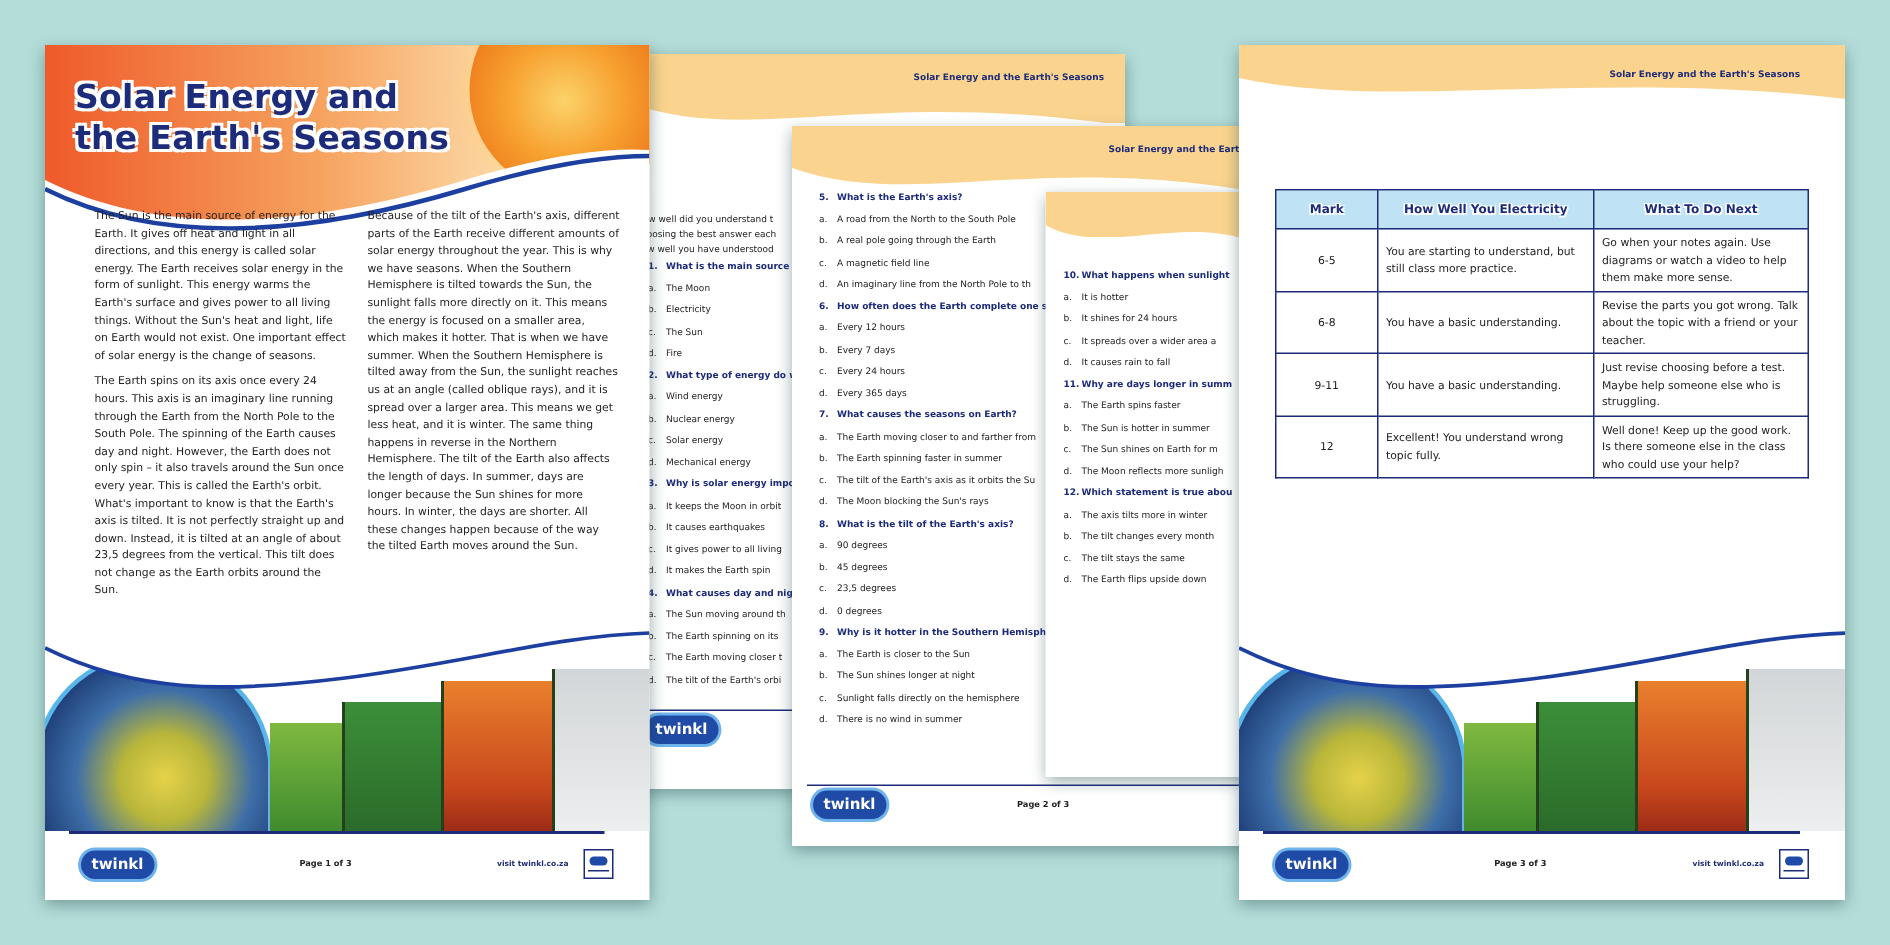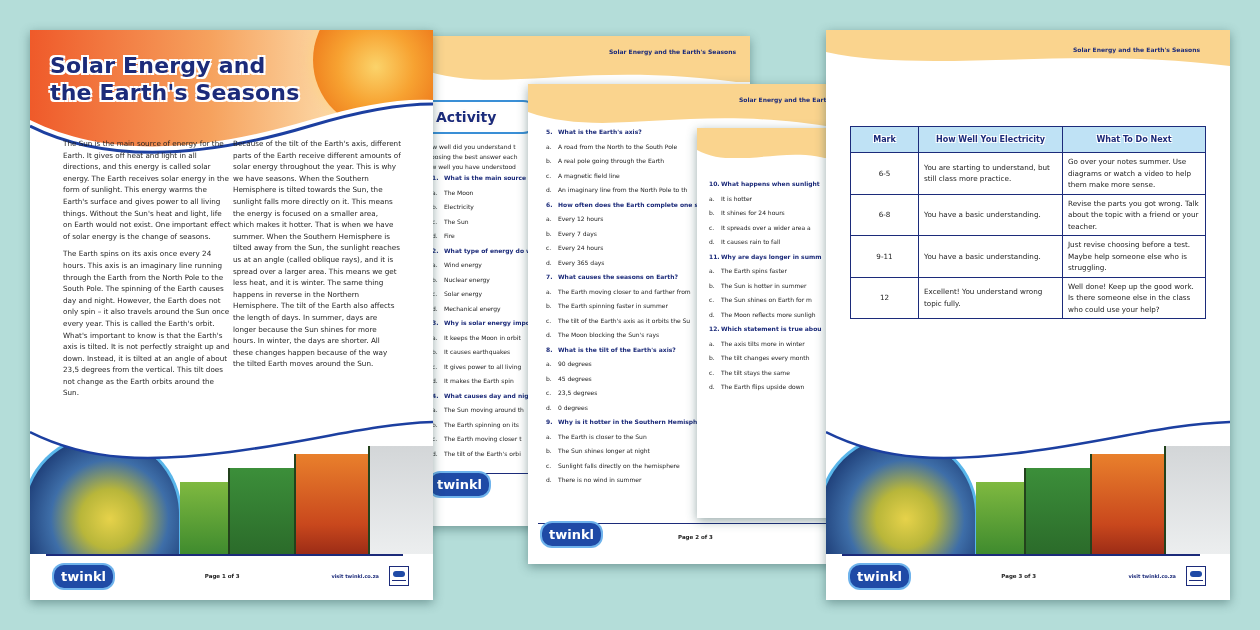--- a/index.html
+++ b/index.html
@@ -37,21 +37,21 @@
   }
   .cover-title {
     position: absolute; left: 20px; top: 22px; width: 250px;
     font-family: "DejaVu Sans", sans-serif; font-weight: bold; font-size: 22px; line-height: 27px;
     color: #1c2b7a;
     text-shadow: -2px -2px 0 #fff, 2px -2px 0 #fff, -2px 2px 0 #fff, 2px 2px 0 #fff, 0 0 3px #ff7a2a;
     letter-spacing: 0.2px;
   }
   .cover-cols {
     position: absolute; left: 33px; top: 108px; width: 350px;
-    display: flex; gap: 2px;
+    display: flex; gap: 14px;
   }
   .cover-col { width: 168px; font-size: 7.2px; line-height: 11.6px; color: #1e1e1e; }
   .cover-col p { margin-bottom: 6px; }
   .art-strip {
     position: absolute; left: 0; bottom: 46px; width: 100%; height: 110px;
   }
   .earth {
     position: absolute; left: -8px; bottom: 0px; width: 160px; height: 120px;
     border-radius: 80px 80px 0 0;
     background: radial-gradient(circle at 55% 70%, #e6d24a 0%, #b8b63a 25%, #3e6ea8 50%, #1e3e78 75%);
@@ -63,21 +63,21 @@
   .tile.autumn { left: 264px; width: 74px; height: 100px; background: linear-gradient(180deg,#e9802c,#c9481d 70%,#9c2c16); border-left: 2px solid #23421c; }
   .tile.winter { left: 338px; width: 80px; height: 108px; background: linear-gradient(180deg,#d3d6d8,#eceeef); border-left: 2px solid #23421c; }
   .footer-line {
     position: absolute; left: 16px; right: 30px; bottom: 44px; height: 2px; background: #1c2b7a;
   }
   .footer {
     position: absolute; left: 0; right: 0; bottom: 0; height: 44px;
     display: flex; align-items: center; justify-content: space-between; padding: 0 24px 4px 24px;
   }
   .logo {
-    background: #1f4aa6; color: #fff; font-weight: bold; font-size: 13px;
+    background: #1f4aa6; color: #fff; font-weight: bold; font-size: 10px;
     padding: 4px 7px; border-radius: 10px; box-shadow: 0 0 0 2px #6fb3ec;
   }
   .page-num { font-size: 5.5px; font-weight: bold; color: #222; }
   .footer-right { display: flex; align-items: center; gap: 10px; }
   .visit { font-size: 5px; font-weight: bold; color: #1c2b7a; }
   .badge {
     width: 20px; height: 20px; border: 1px solid #1c2b7a; background: #fff;
     display: flex; flex-direction: column; align-items: center; justify-content: center;
   }
   .badge .b1 { width: 12px; height: 6px; background: #1f4aa6; border-radius: 3px; }
@@ -124,21 +124,20 @@
 </style>
 </head>
 <body>
 
 <div class="page" id="p2">
   <div class="act-header"></div>
   <svg class="act-wave" viewBox="0 0 332 40" preserveAspectRatio="none">
     <path d="M0,10 C80,40 160,0 332,26 L332,40 L0,40 Z" fill="#ffffff"></path>
   </svg>
   <div class="act-head-text">Solar Energy and the Earth's Seasons</div>
-  <div class="pill">Activity</div>
   <div class="intro">
     <div>How well did you understand t</div>
     <div>choosing the best answer each</div>
     <div>how well you have understood</div>
   </div>
   <div class="qlist" id="qa" style="left:14px; top:138px; width:110px;">
       <div class="q"><span class="n">1.</span><span>What is the main source o</span></div>
       <div class="a"><span class="l">a.</span><span>The Moon</span></div>
       <div class="a"><span class="l">b.</span><span>Electricity</span></div>
       <div class="a"><span class="l">c.</span><span>The Sun</span></div>
@@ -279,21 +278,21 @@
       <tr>
         <th>Mark</th>
         <th>How Well You Electricity</th>
         <th>What To Do Next</th>
       </tr>
     </thead>
     <tbody id="mark-rows">
         <tr>
           <td class="mk">6-5</td>
           <td class="und">You are starting to understand, but still class more practice.</td>
-          <td class="nx">Go over your notes summer. Use diagrams or watch a video to help them make more sense.</td>
+          <td class="nx">Go when your notes again. Use diagrams or watch a video to help them make more sense.</td>
         </tr>
         <tr>
           <td class="mk">6-8</td>
           <td class="und">You have a basic understanding.</td>
           <td class="nx">Revise the parts you got wrong. Talk about the topic with a friend or your teacher.</td>
         </tr>
         <tr>
           <td class="mk">9-11</td>
           <td class="und">You have a basic understanding.</td>
           <td class="nx">Just revise choosing before a test. Maybe help someone else who is struggling.</td>

